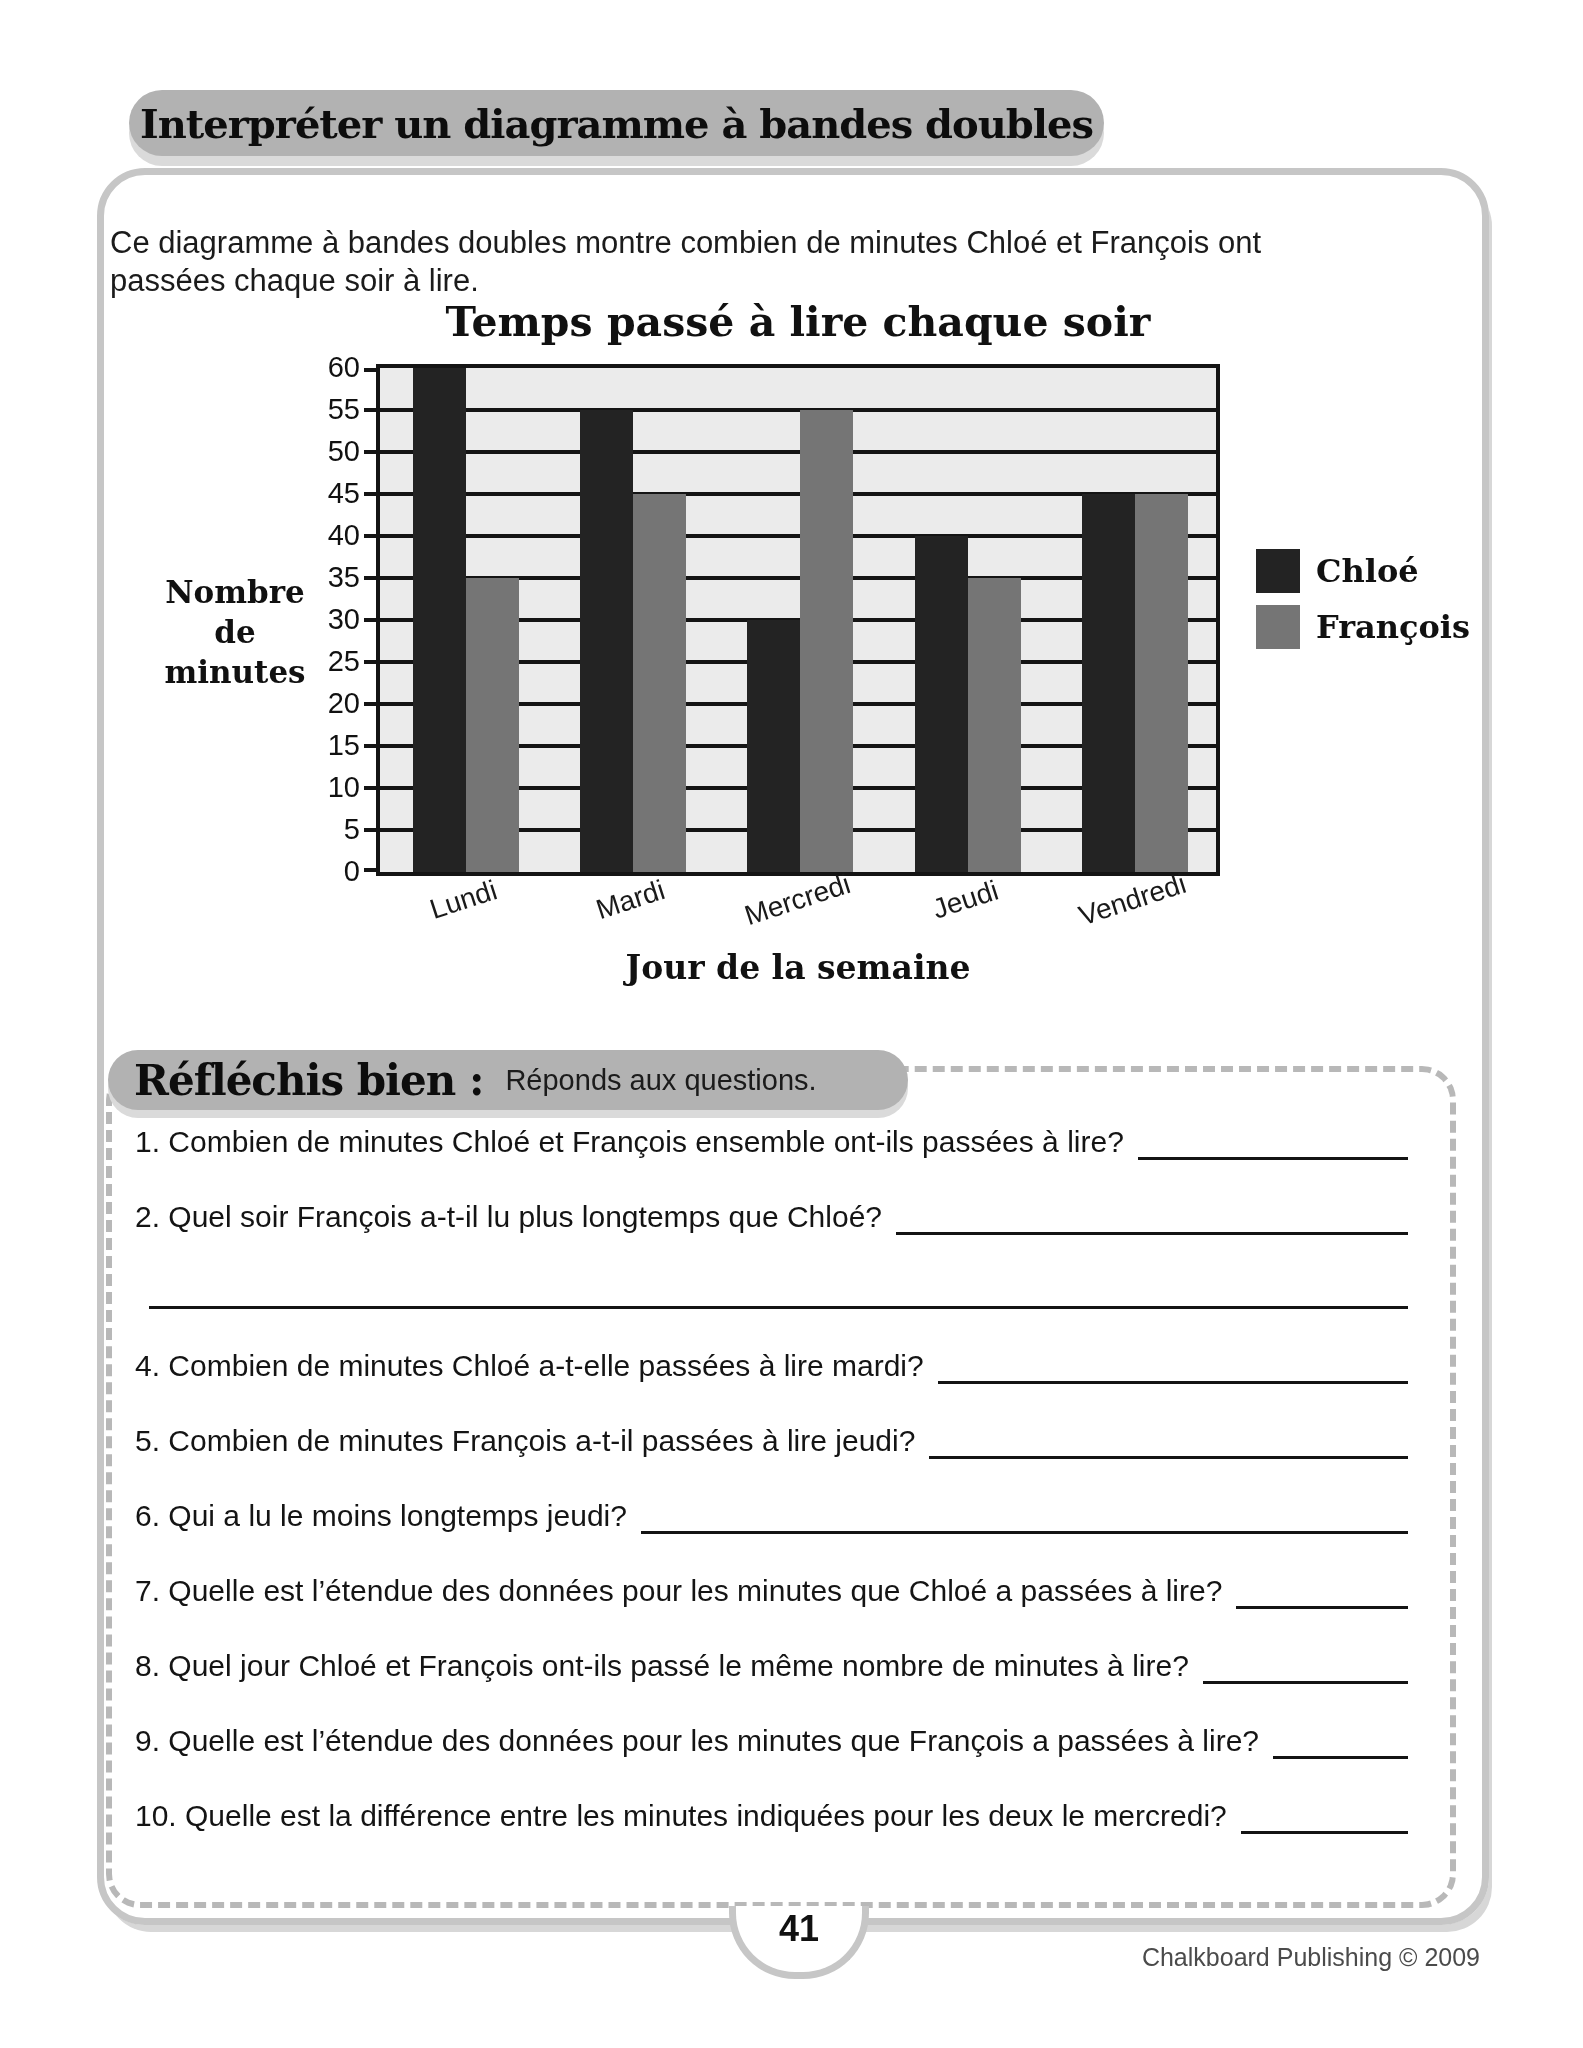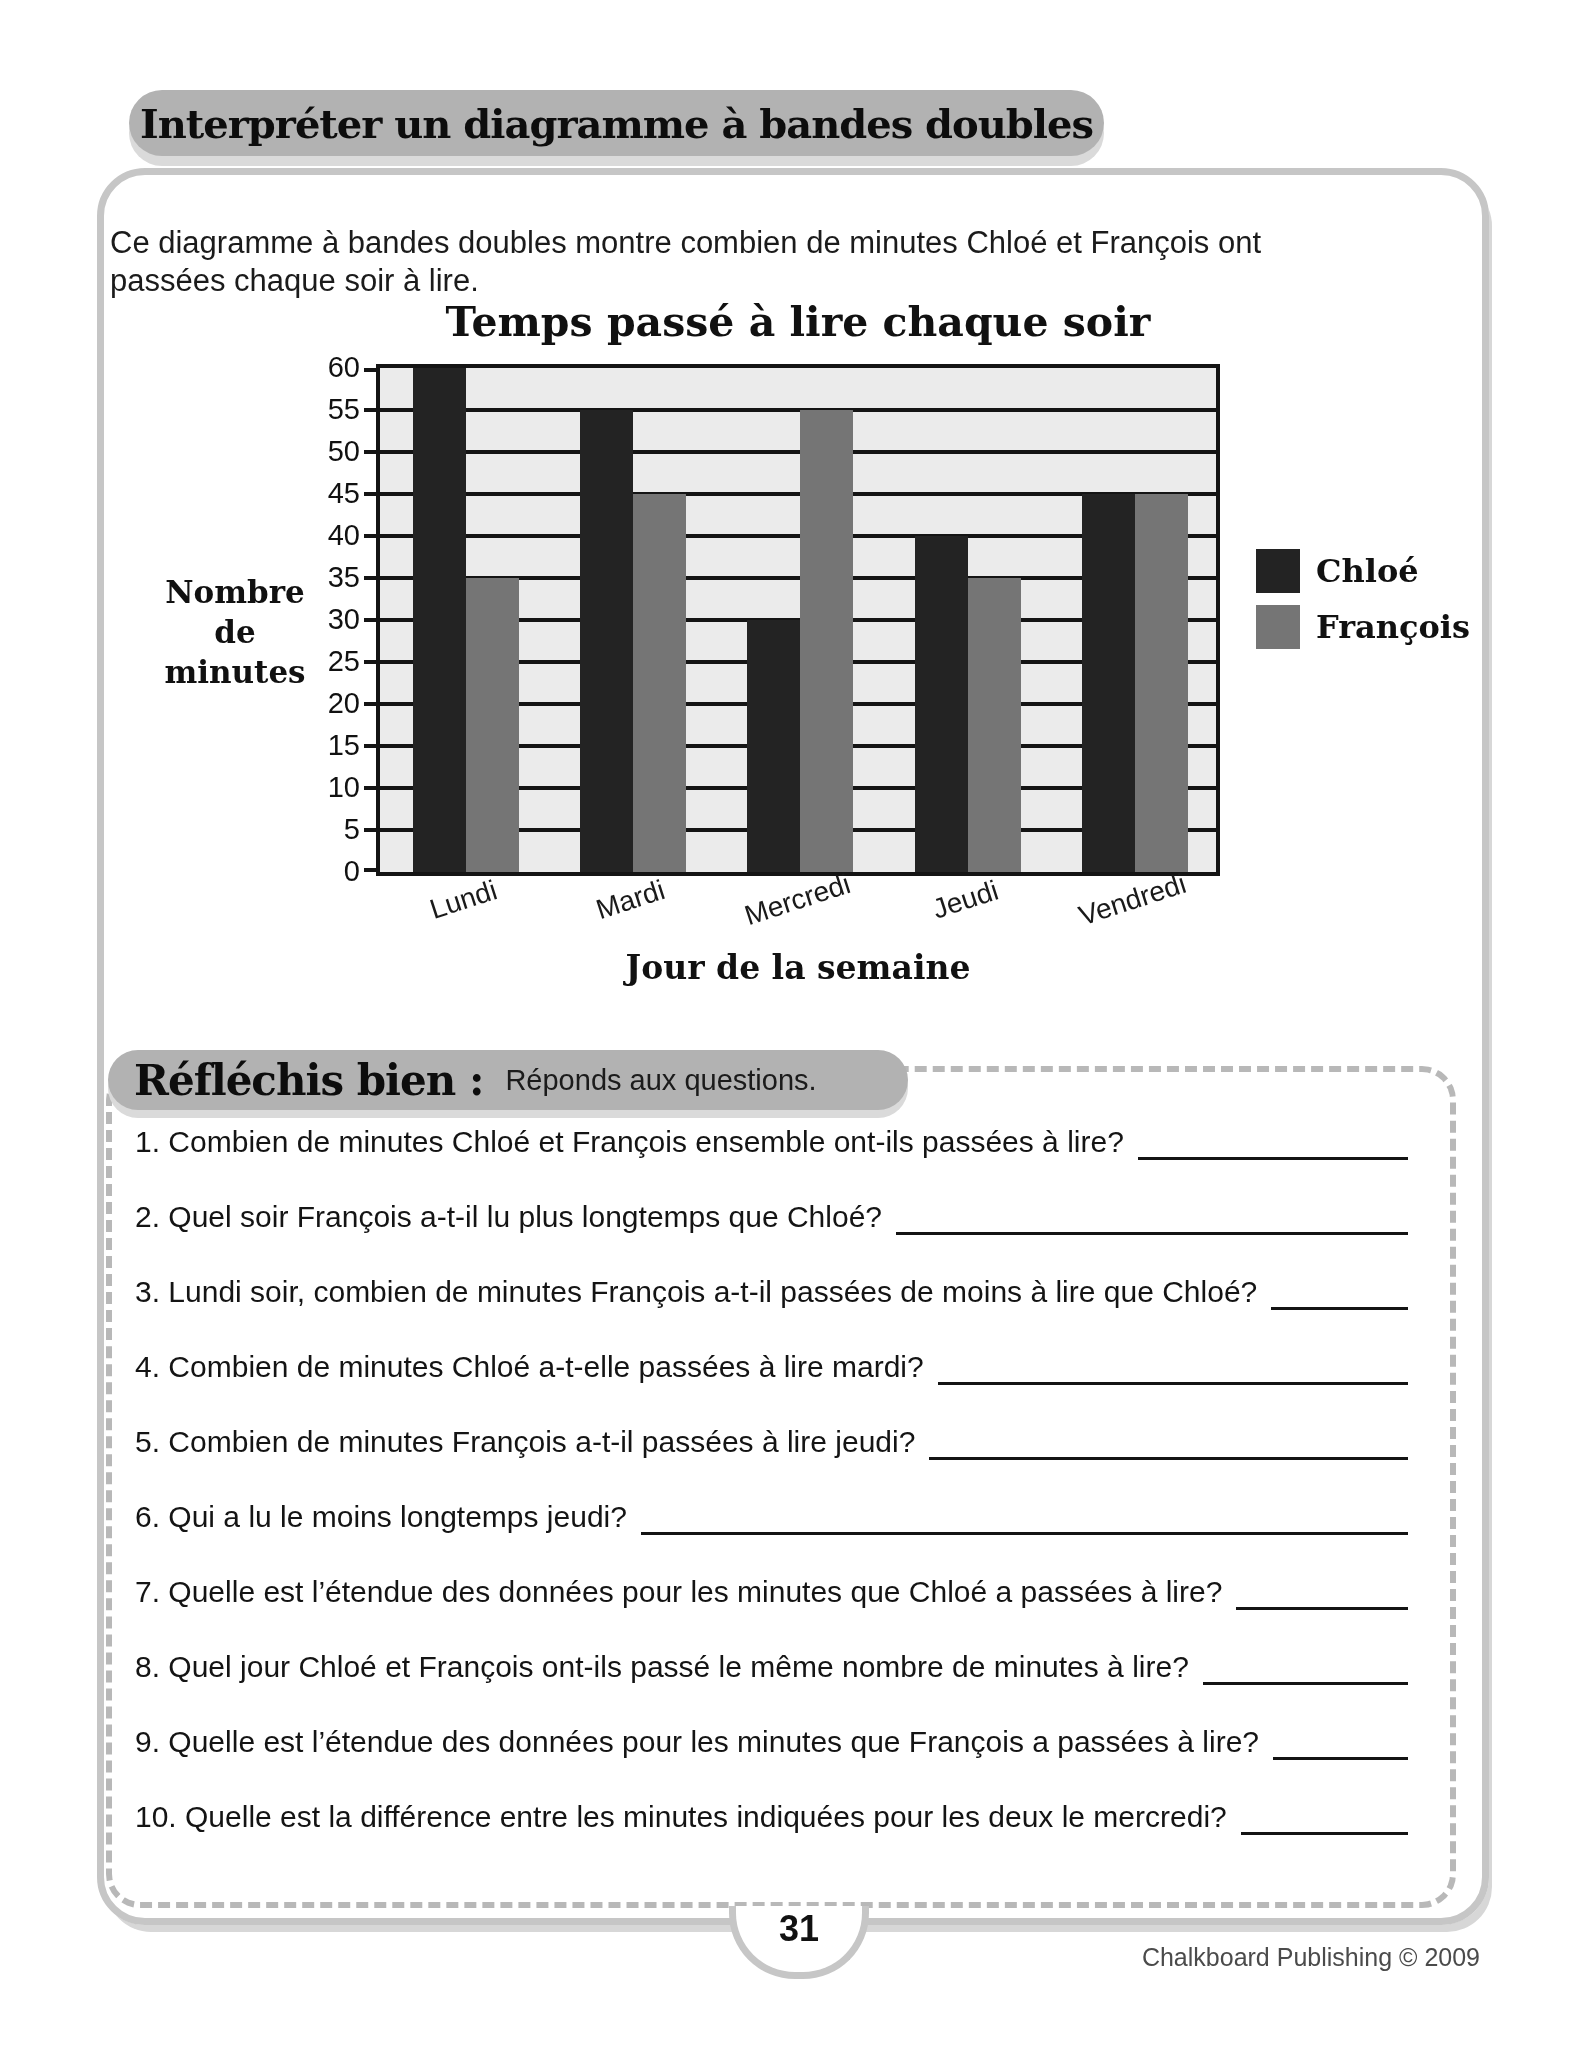--- a/index.html
+++ b/index.html
@@ -165,21 +165,20 @@
   <div class="questions">
       <div class="q-row">
         <div class="q-text">1. Combien de minutes Chloé et François ensemble ont-ils passées à lire?</div>
         <div class="q-blank"></div>
       </div>
       <div class="q-row">
         <div class="q-text">2. Quel soir François a-t-il lu plus longtemps que Chloé?</div>
         <div class="q-blank"></div>
       </div>
       <div class="q-row">
-        <div class="q-text">3. Lundi soir, combien de minutes François a-t-il passées de moins à lire que Chloé?</div>
         <div class="q-blank"></div>
       </div>
       <div class="q-row">
         <div class="q-text">4. Combien de minutes Chloé a-t-elle passées à lire mardi?</div>
         <div class="q-blank"></div>
       </div>
       <div class="q-row">
         <div class="q-text">5. Combien de minutes François a-t-il passées à lire jeudi?</div>
         <div class="q-blank"></div>
       </div>
@@ -199,18 +198,18 @@
         <div class="q-text">9. Quelle est l’étendue des données pour les minutes que François a passées à lire?</div>
         <div class="q-blank"></div>
       </div>
       <div class="q-row">
         <div class="q-text">10. Quelle est la différence entre les minutes indiquées pour les deux le mercredi?</div>
         <div class="q-blank"></div>
       </div>
     </div>
 
   <div class="page-tab">
-    <span class="n">31</span>
+    <span class="n">41</span>
   </div>
 
   <div class="footer">Chalkboard Publishing © 2009</div>
 
 </div>
 
 </body></html>

